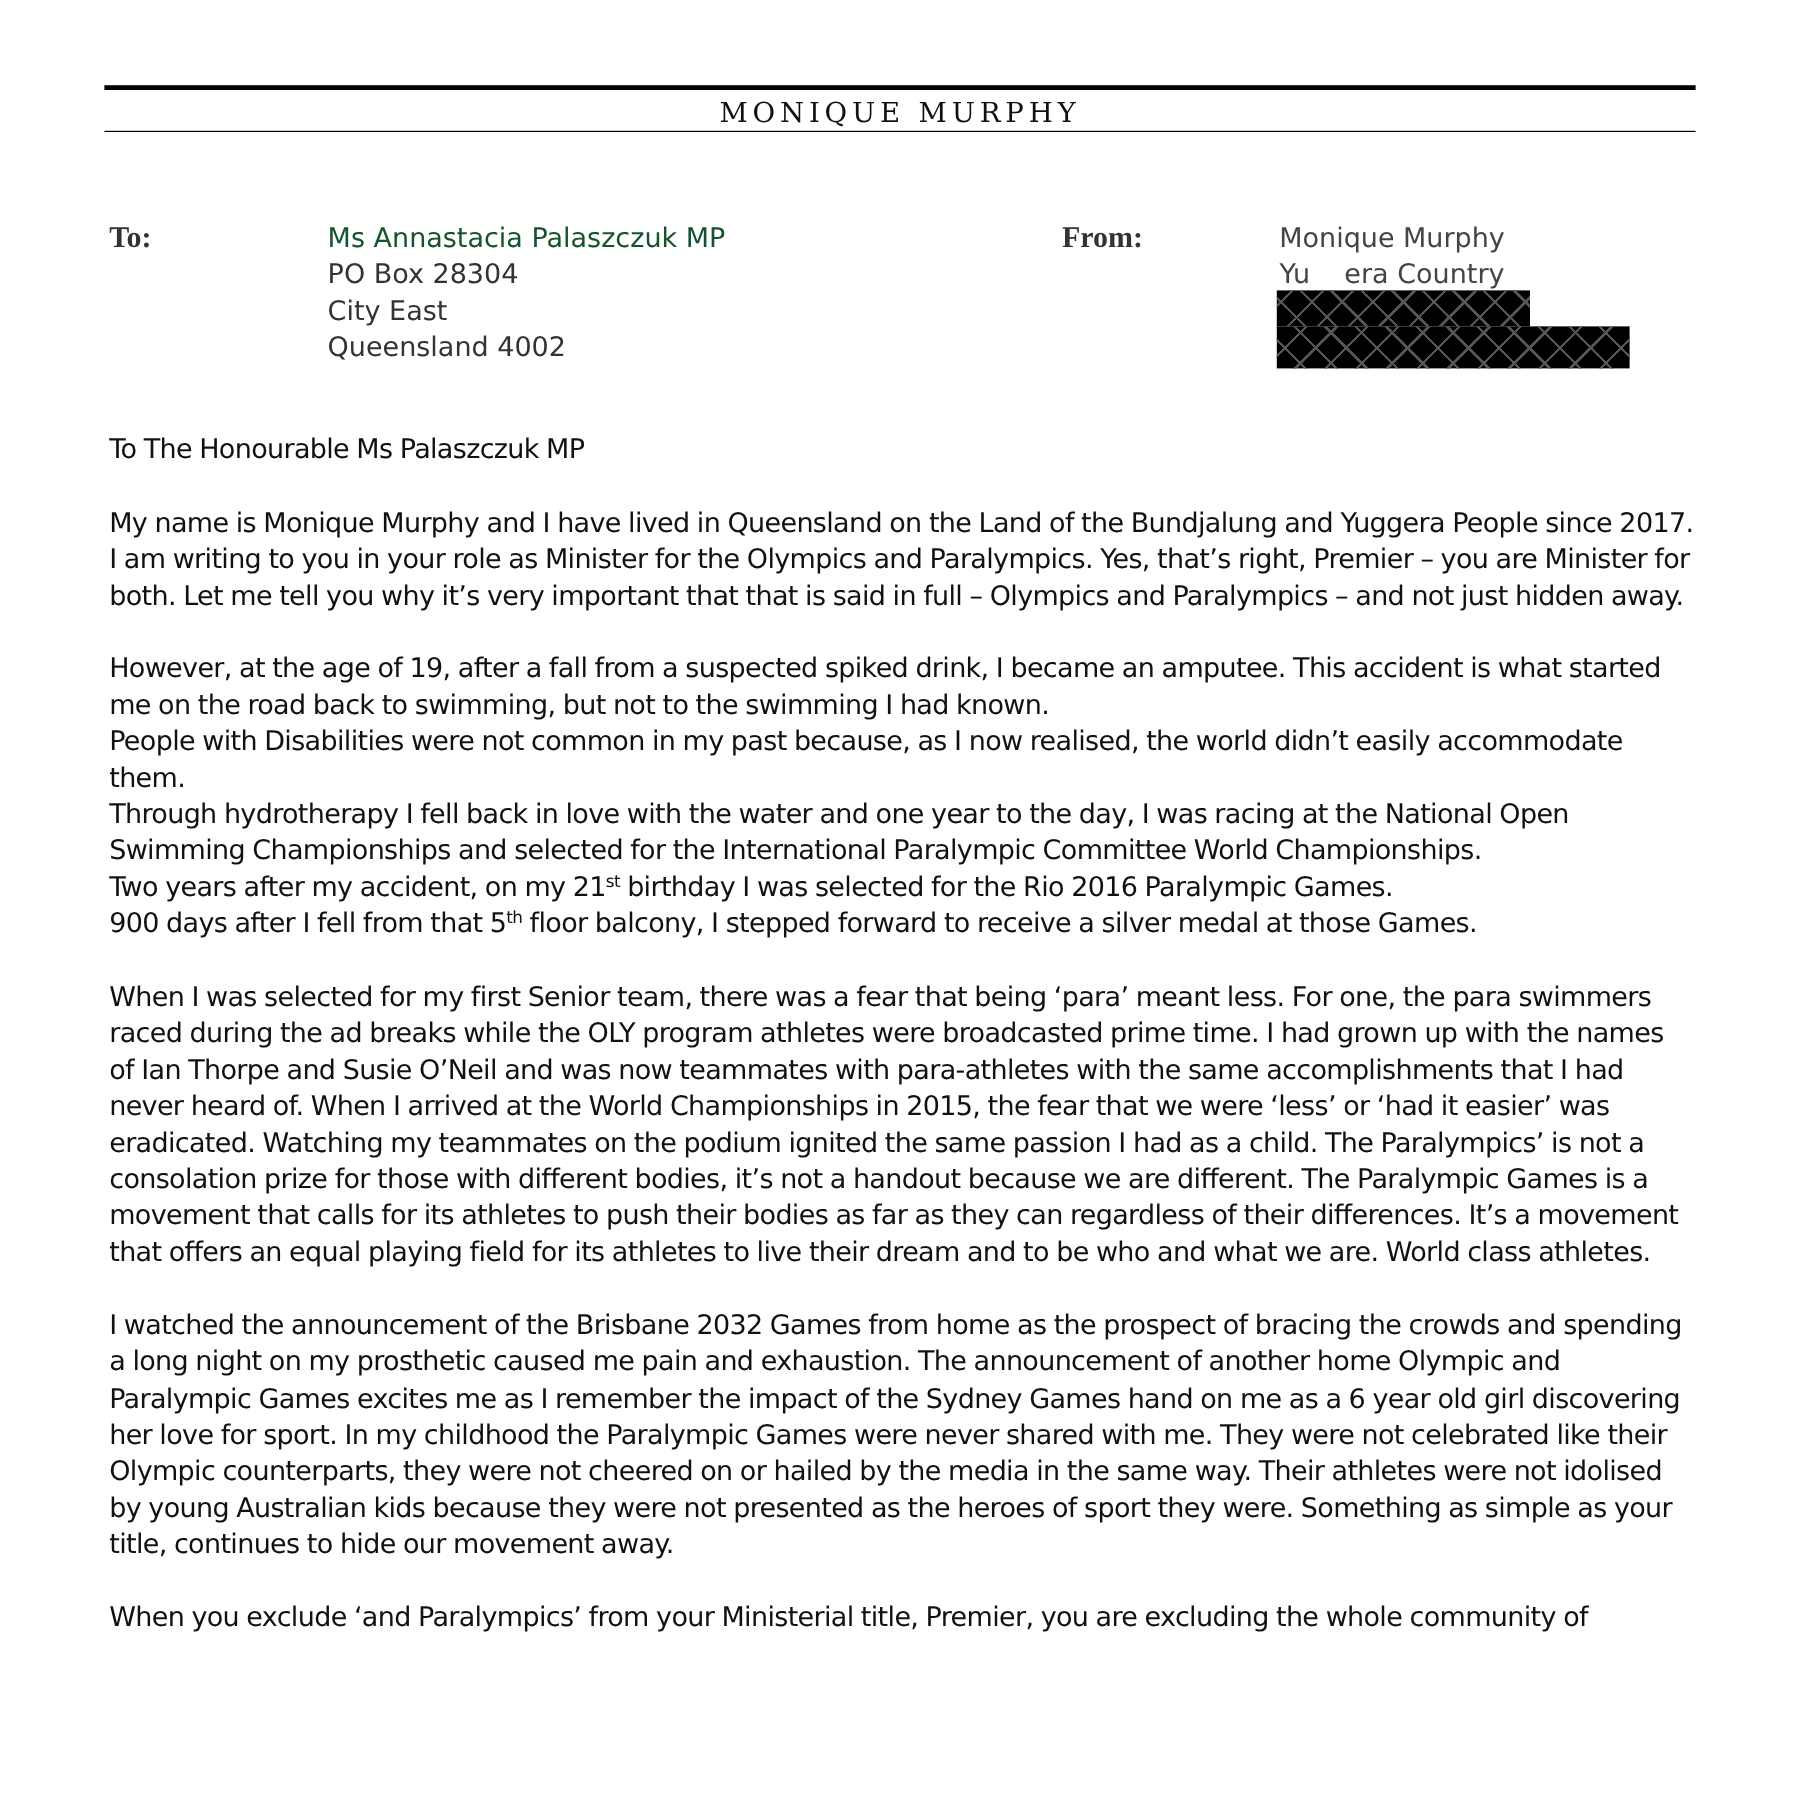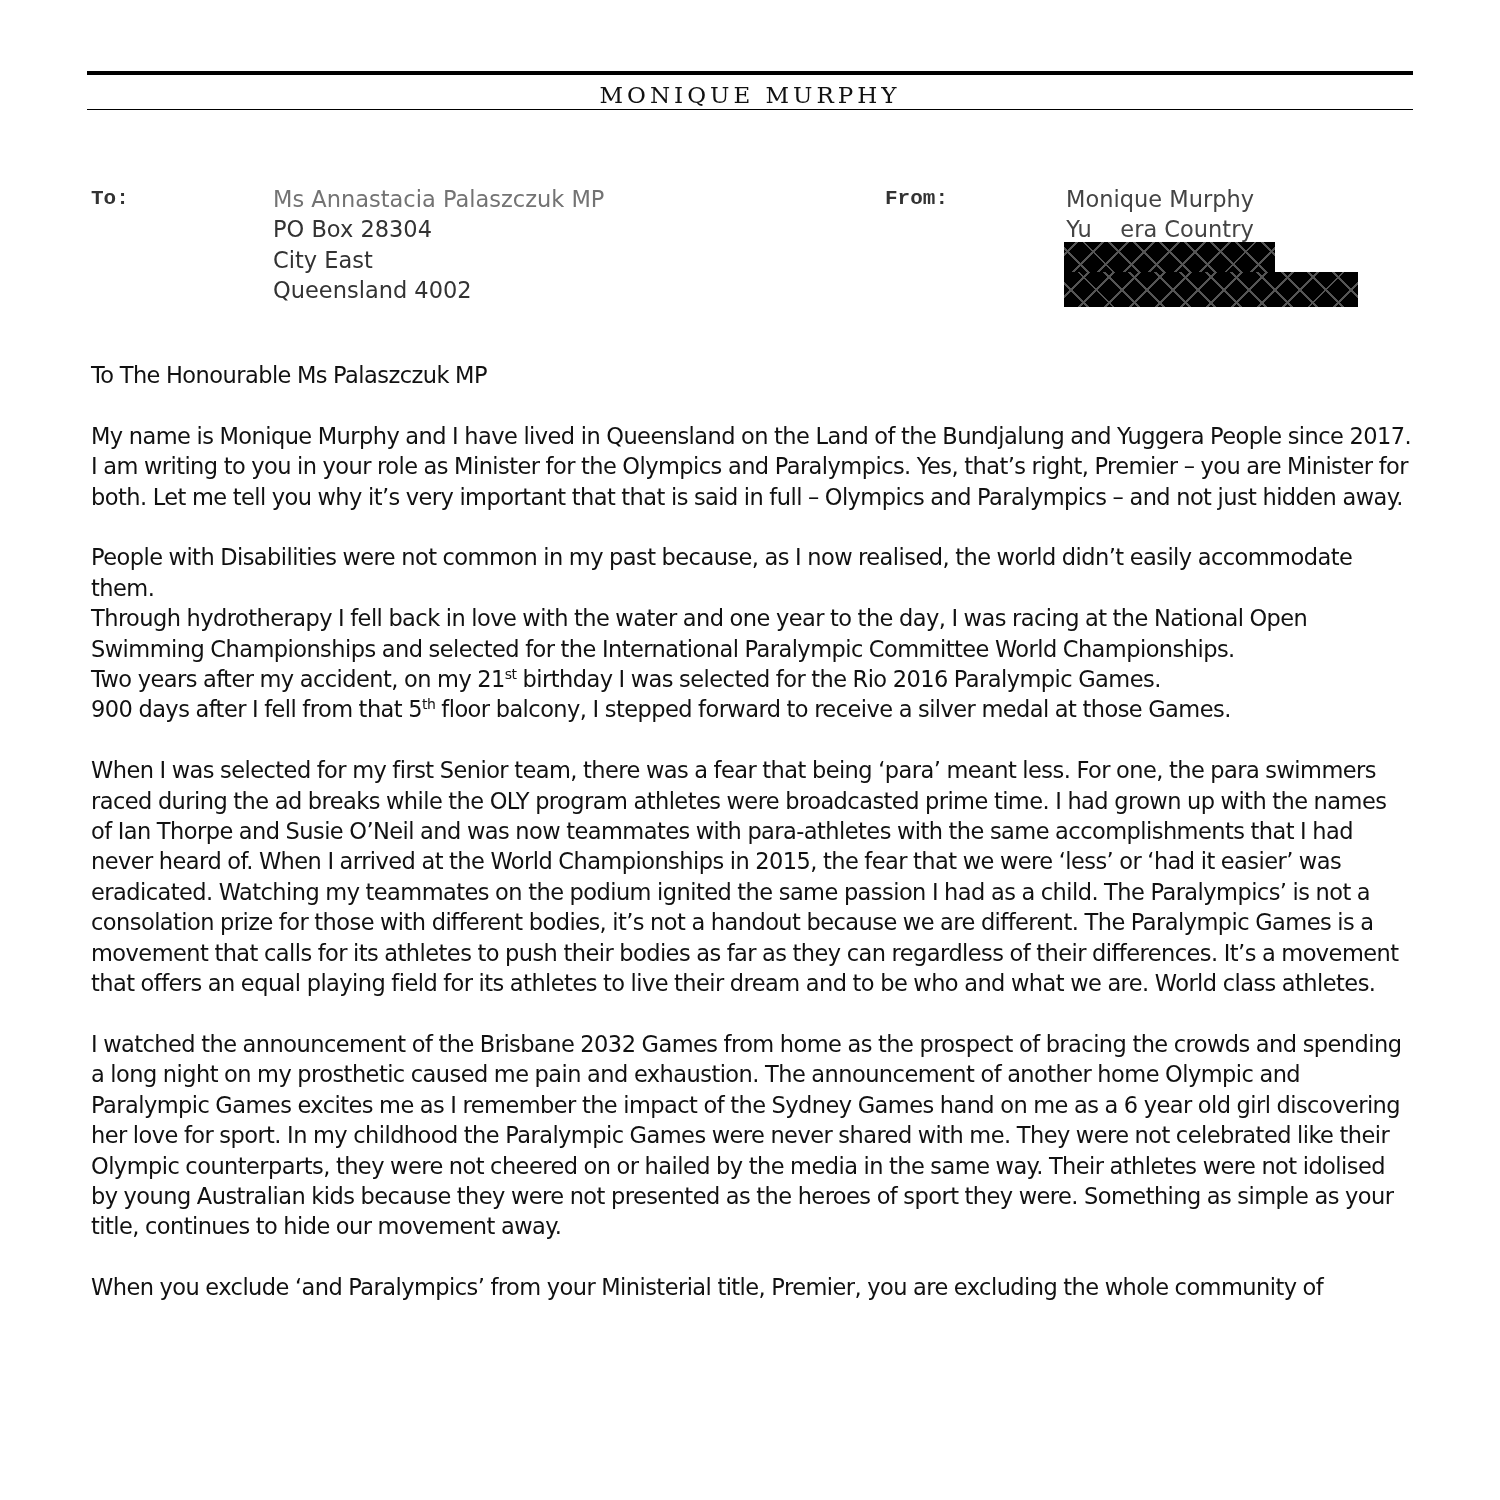--- a/index.html
+++ b/index.html
@@ -3,24 +3,24 @@
 <meta charset="utf-8">
 <style>
   html, body { margin:0; padding:0; background:#ffffff; }
   body { width:1500px; height:1500px; overflow:hidden; position:relative; color:#000; }
   .page { position:absolute; left:0; top:0; width:1500px; height:1252px; }
   .rule-thick { position:absolute; left:87px; top:71px; width:1326px; height:4px; background:#000; }
   .rule-thin { position:absolute; left:87px; top:109px; width:1326px; height:1px; background:#000; }
   .letterhead { position:absolute; left:87px; top:80px; width:1326px; text-align:center;
     font-family:"DejaVu Serif", serif; font-size:23px; letter-spacing:4px; color:#111; line-height:30px; }
   .addr { position:absolute; font-family:"DejaVu Sans", sans-serif; font-size:22.5px; line-height:30.3px; color:#444; }
-  .addr-label { position:absolute; font-family:Liberation Mono, monospace; font-weight:bold; font-size:21px; color:#333; line-height:30.3px; }
+  .addr-label { position:absolute; font-family:Liberation Serif, serif; font-weight:bold; font-size:25px; color:#333; line-height:30.3px; }
   .to-label { left:91px; top:184px; }
   .to-lines { left:273px; top:184px; color:#333; }
-  .to-lines div:first-child { color:#737373; }
+  .to-lines div:first-child { color:#14532d; }
   .from-label { left:885px; top:184px; }
   .from-lines { left:1066px; top:184px; color:#444; }
   .redact { position:absolute; background-color:#000;
     background-image:
       repeating-linear-gradient(45deg, transparent 0 16px, #555 16px 18px),
       repeating-linear-gradient(-45deg, transparent 0 16px, #555 16px 18px); }
   .redact-1 { left:1064px; top:242px; width:211px; height:30px; }
   .redact-2 { left:1064px; top:272px; width:294px; height:35px; }
   .body-text { position:absolute; left:91px; top:360px; width:1322px;
     font-family:"DejaVu Sans", sans-serif; font-size:22.5px; line-height:30.4px; color:#111;
@@ -52,20 +52,21 @@
   </div>
   <div class="redact redact-1"></div>
   <div class="redact redact-2"></div>
 
   <div class="body-text">
     <p>To The Honourable Ms Palaszczuk MP</p>
     <div class="gap"></div>
     <p>My name is Monique Murphy and I have lived in Queensland on the Land of the Bundjalung and Yuggera People since 2017.</p>
     <p>I am writing to you in your role as Minister for the Olympics and Paralympics. Yes, that’s right, Premier – you are Minister for both. Let me tell you why it’s very important that that is said in full – Olympics and Paralympics – and not just hidden away.</p>
     <div class="gap"></div>
+    <p>However, at the age of 19, after a fall from a suspected spiked drink, I became an amputee. This accident is what started me on the road back to swimming, but not to the swimming I had known.</p>
     <p>People with Disabilities were not common in my past because, as I now realised, the world didn’t easily accommodate them.</p>
     <p>Through hydrotherapy I fell back in love with the water and one year to the day, I was racing at the National Open Swimming Championships and selected for the International Paralympic Committee World Championships.</p>
     <p><span>Two years after my accident, on my 21</span><sup>st</sup><span> birthday I was selected for the Rio 2016 Paralympic Games.</span></p>
     <p><span>900 days after I fell from that 5</span><sup>th</sup><span> floor balcony, I stepped forward to receive a silver medal at those Games.</span></p>
     <div class="gap"></div>
     <p>When I was selected for my first Senior team, there was a fear that being ‘para’ meant less. For one, the para swimmers raced during the ad breaks while the OLY program athletes were broadcasted prime time. I had grown up with the names of Ian Thorpe and Susie O’Neil and was now teammates with para-athletes with the same accomplishments that I had never heard of. When I arrived at the World Championships in 2015, the fear that we were ‘less’ or ‘had it easier’ was eradicated. Watching my teammates on the podium ignited the same passion I had as a child. The Paralympics’ is not a consolation prize for those with different bodies, it’s not a handout because we are different. The Paralympic Games is a movement that calls for its athletes to push their bodies as far as they can regardless of their differences. It’s a movement that offers an equal playing field for its athletes to live their dream and to be who and what we are. World class athletes.</p>
     <div class="gap"></div>
     <p>I watched the announcement of the Brisbane 2032 Games from home as the prospect of bracing the crowds and spending a long night on my prosthetic caused me pain and exhaustion. The announcement of another home Olympic and Paralympic Games excites me as I remember the impact of the Sydney Games hand on me as a 6 year old girl discovering her love for sport. In my childhood the Paralympic Games were never shared with me. They were not celebrated like their Olympic counterparts, they were not cheered on or hailed by the media in the same way. Their athletes were not idolised by young Australian kids because they were not presented as the heroes of sport they were. Something as simple as your title, continues to hide our movement away.</p>
     <div class="gap"></div>
     <p>When you exclude ‘and Paralympics’ from your Ministerial title, Premier, you are excluding the whole community of</p>

